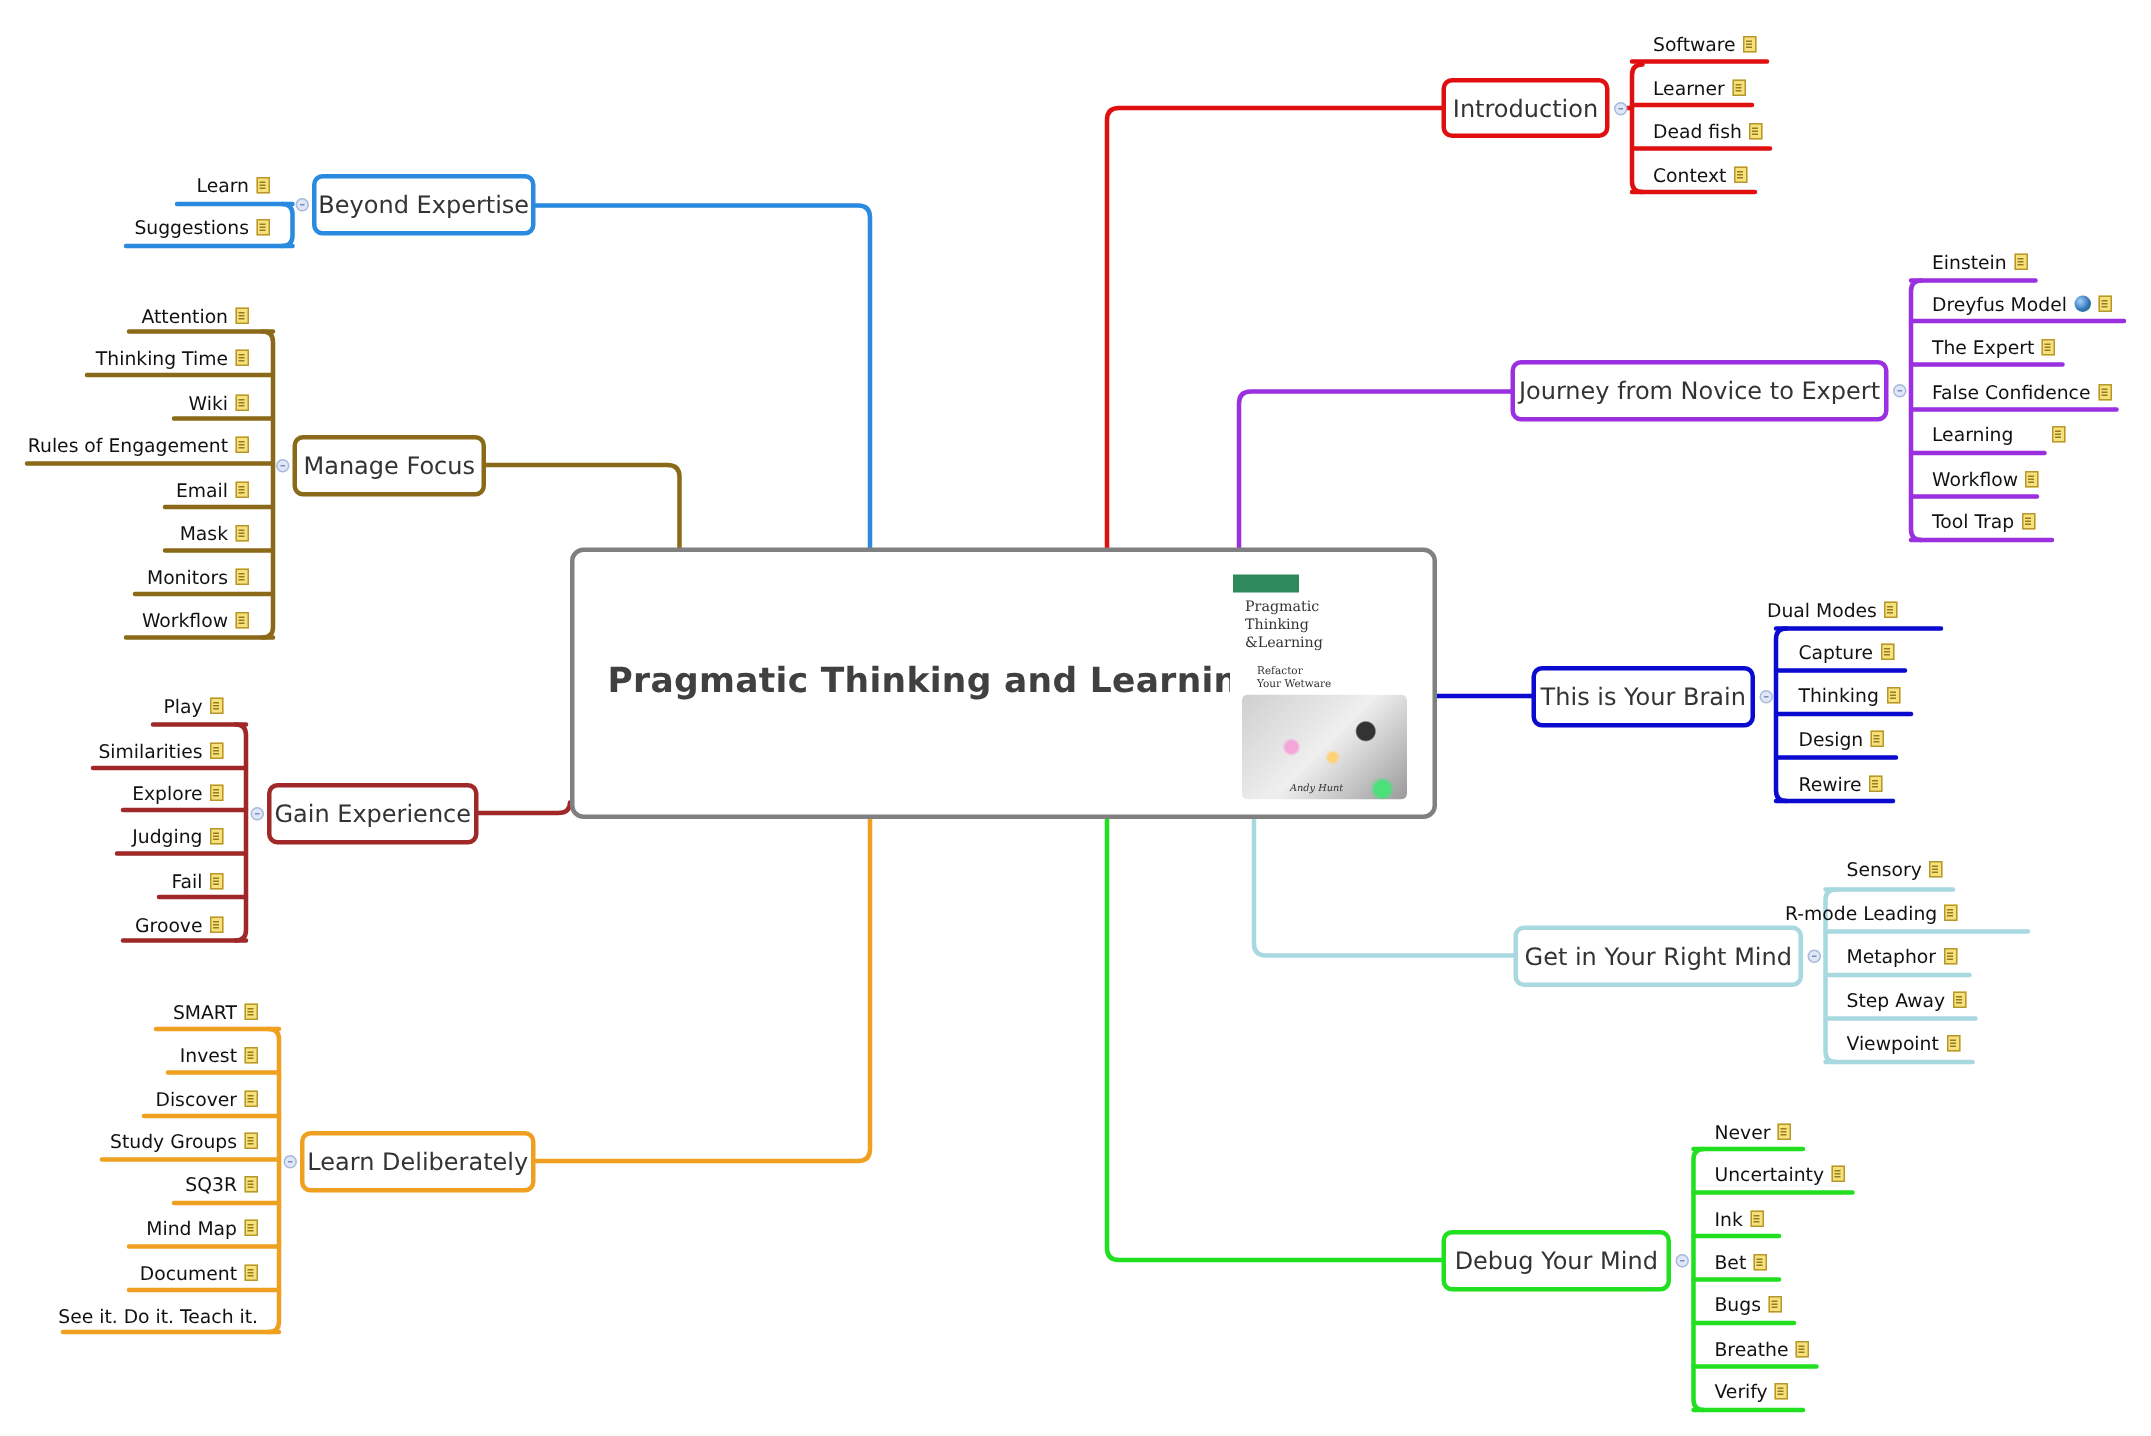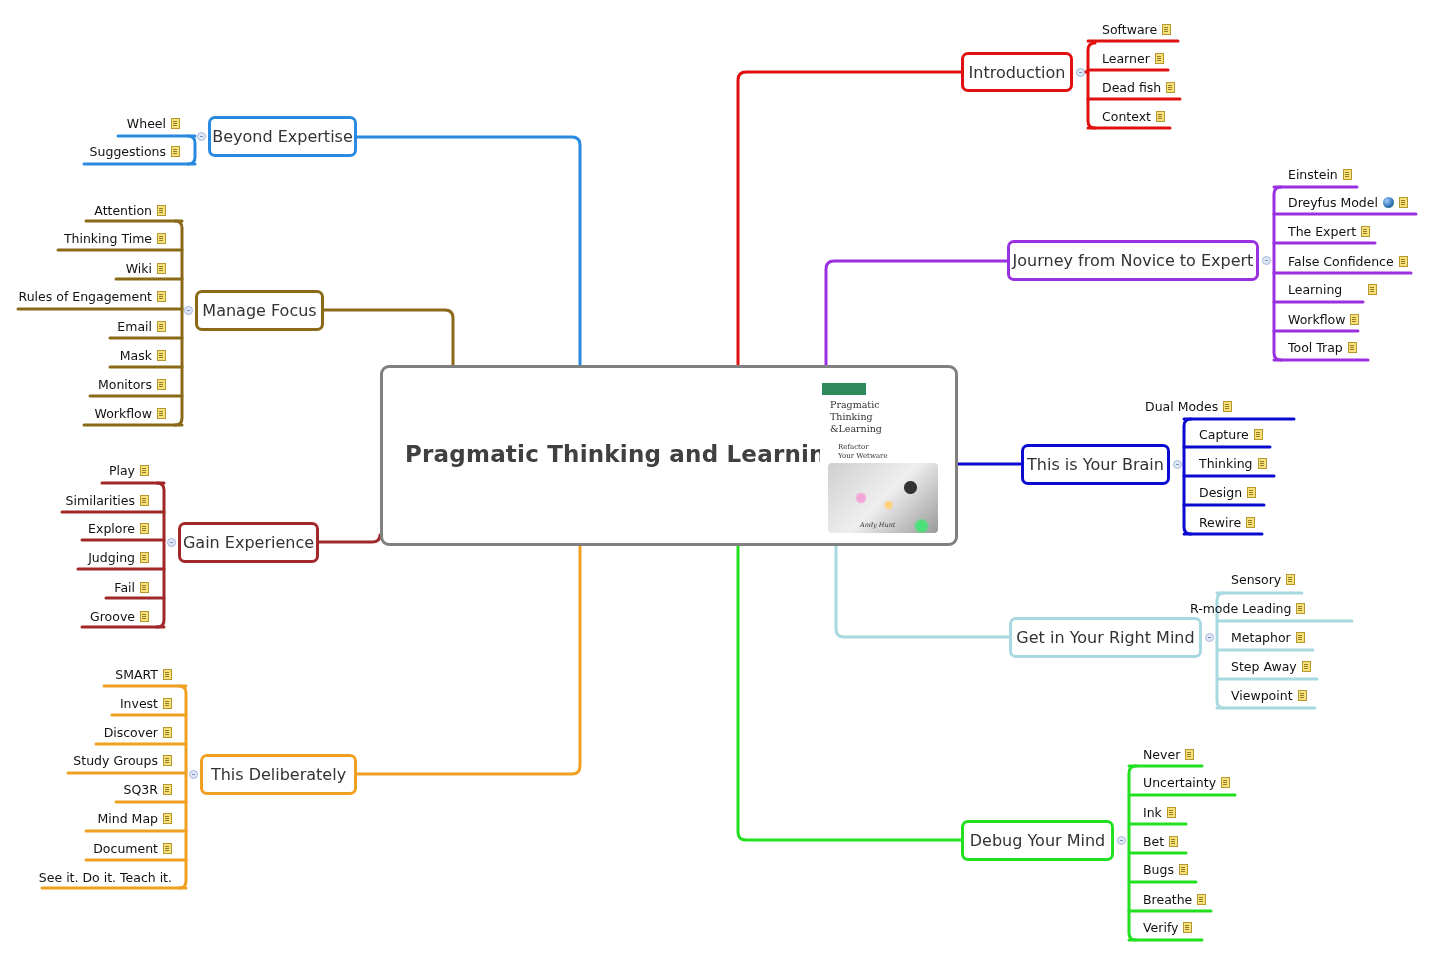--- a/index.html
+++ b/index.html
@@ -157,21 +157,21 @@
   </div>
 <div class="leaf" style="left:1288px;top:338px;">
     <span>Tool Trap</span>
     <span class="note"></span>
   </div>
 
 <div class="node" style="left:1021px;top:444px;width:149px;height:41px;border-color:#0a0ad0;">
   <span>This is Your Brain</span>
 </div>
 <div class="collapse" style="left:1173px;top:460px;"></div>
-<div class="leaf" style="left:1145px;top:397px;text-align:right;">
+<div class="leaf" style="left:1178px;top:397px;text-align:right;">
     <span>Dual Modes</span>
     <span class="note"></span>
   </div>
 <div class="leaf" style="left:1199px;top:425px;">
     <span>Capture</span>
     <span class="note"></span>
   </div>
 <div class="leaf" style="left:1199px;top:454px;">
     <span>Thinking</span>
     <span class="note"></span>
@@ -241,21 +241,21 @@
 <div class="leaf" style="left:1143px;top:918px;">
     <span>Verify</span>
     <span class="note"></span>
   </div>
 
 <div class="node" style="left:208px;top:116px;width:149px;height:41px;border-color:#2a8ae0;">
   <span>Beyond Expertise</span>
 </div>
 <div class="collapse" style="left:197px;top:132px;"></div>
 <div class="leaf right-align" style="right:1254px;top:114px;">
-    <span>Wheel</span>
+    <span>Learn</span>
     <span class="note"></span>
   </div>
 <div class="leaf right-align" style="right:1254px;top:142px;">
     <span>Suggestions</span>
     <span class="note"></span>
   </div>
 
 <div class="node" style="left:195px;top:290px;width:129px;height:41px;border-color:#8a6a18;">
   <span>Manage Focus</span>
 </div>
@@ -316,21 +316,21 @@
 <div class="leaf right-align" style="right:1285px;top:578px;">
     <span>Fail</span>
     <span class="note"></span>
   </div>
 <div class="leaf right-align" style="right:1285px;top:607px;">
     <span>Groove</span>
     <span class="note"></span>
   </div>
 
 <div class="node" style="left:200px;top:754px;width:157px;height:41px;border-color:#f0a020;">
-  <span>This Deliberately</span>
+  <span>Learn Deliberately</span>
 </div>
 <div class="collapse" style="left:189px;top:770px;"></div>
 <div class="leaf right-align" style="right:1262px;top:665px;">
     <span>SMART</span>
     <span class="note"></span>
   </div>
 <div class="leaf right-align" style="right:1262px;top:694px;">
     <span>Invest</span>
     <span class="note"></span>
   </div>

